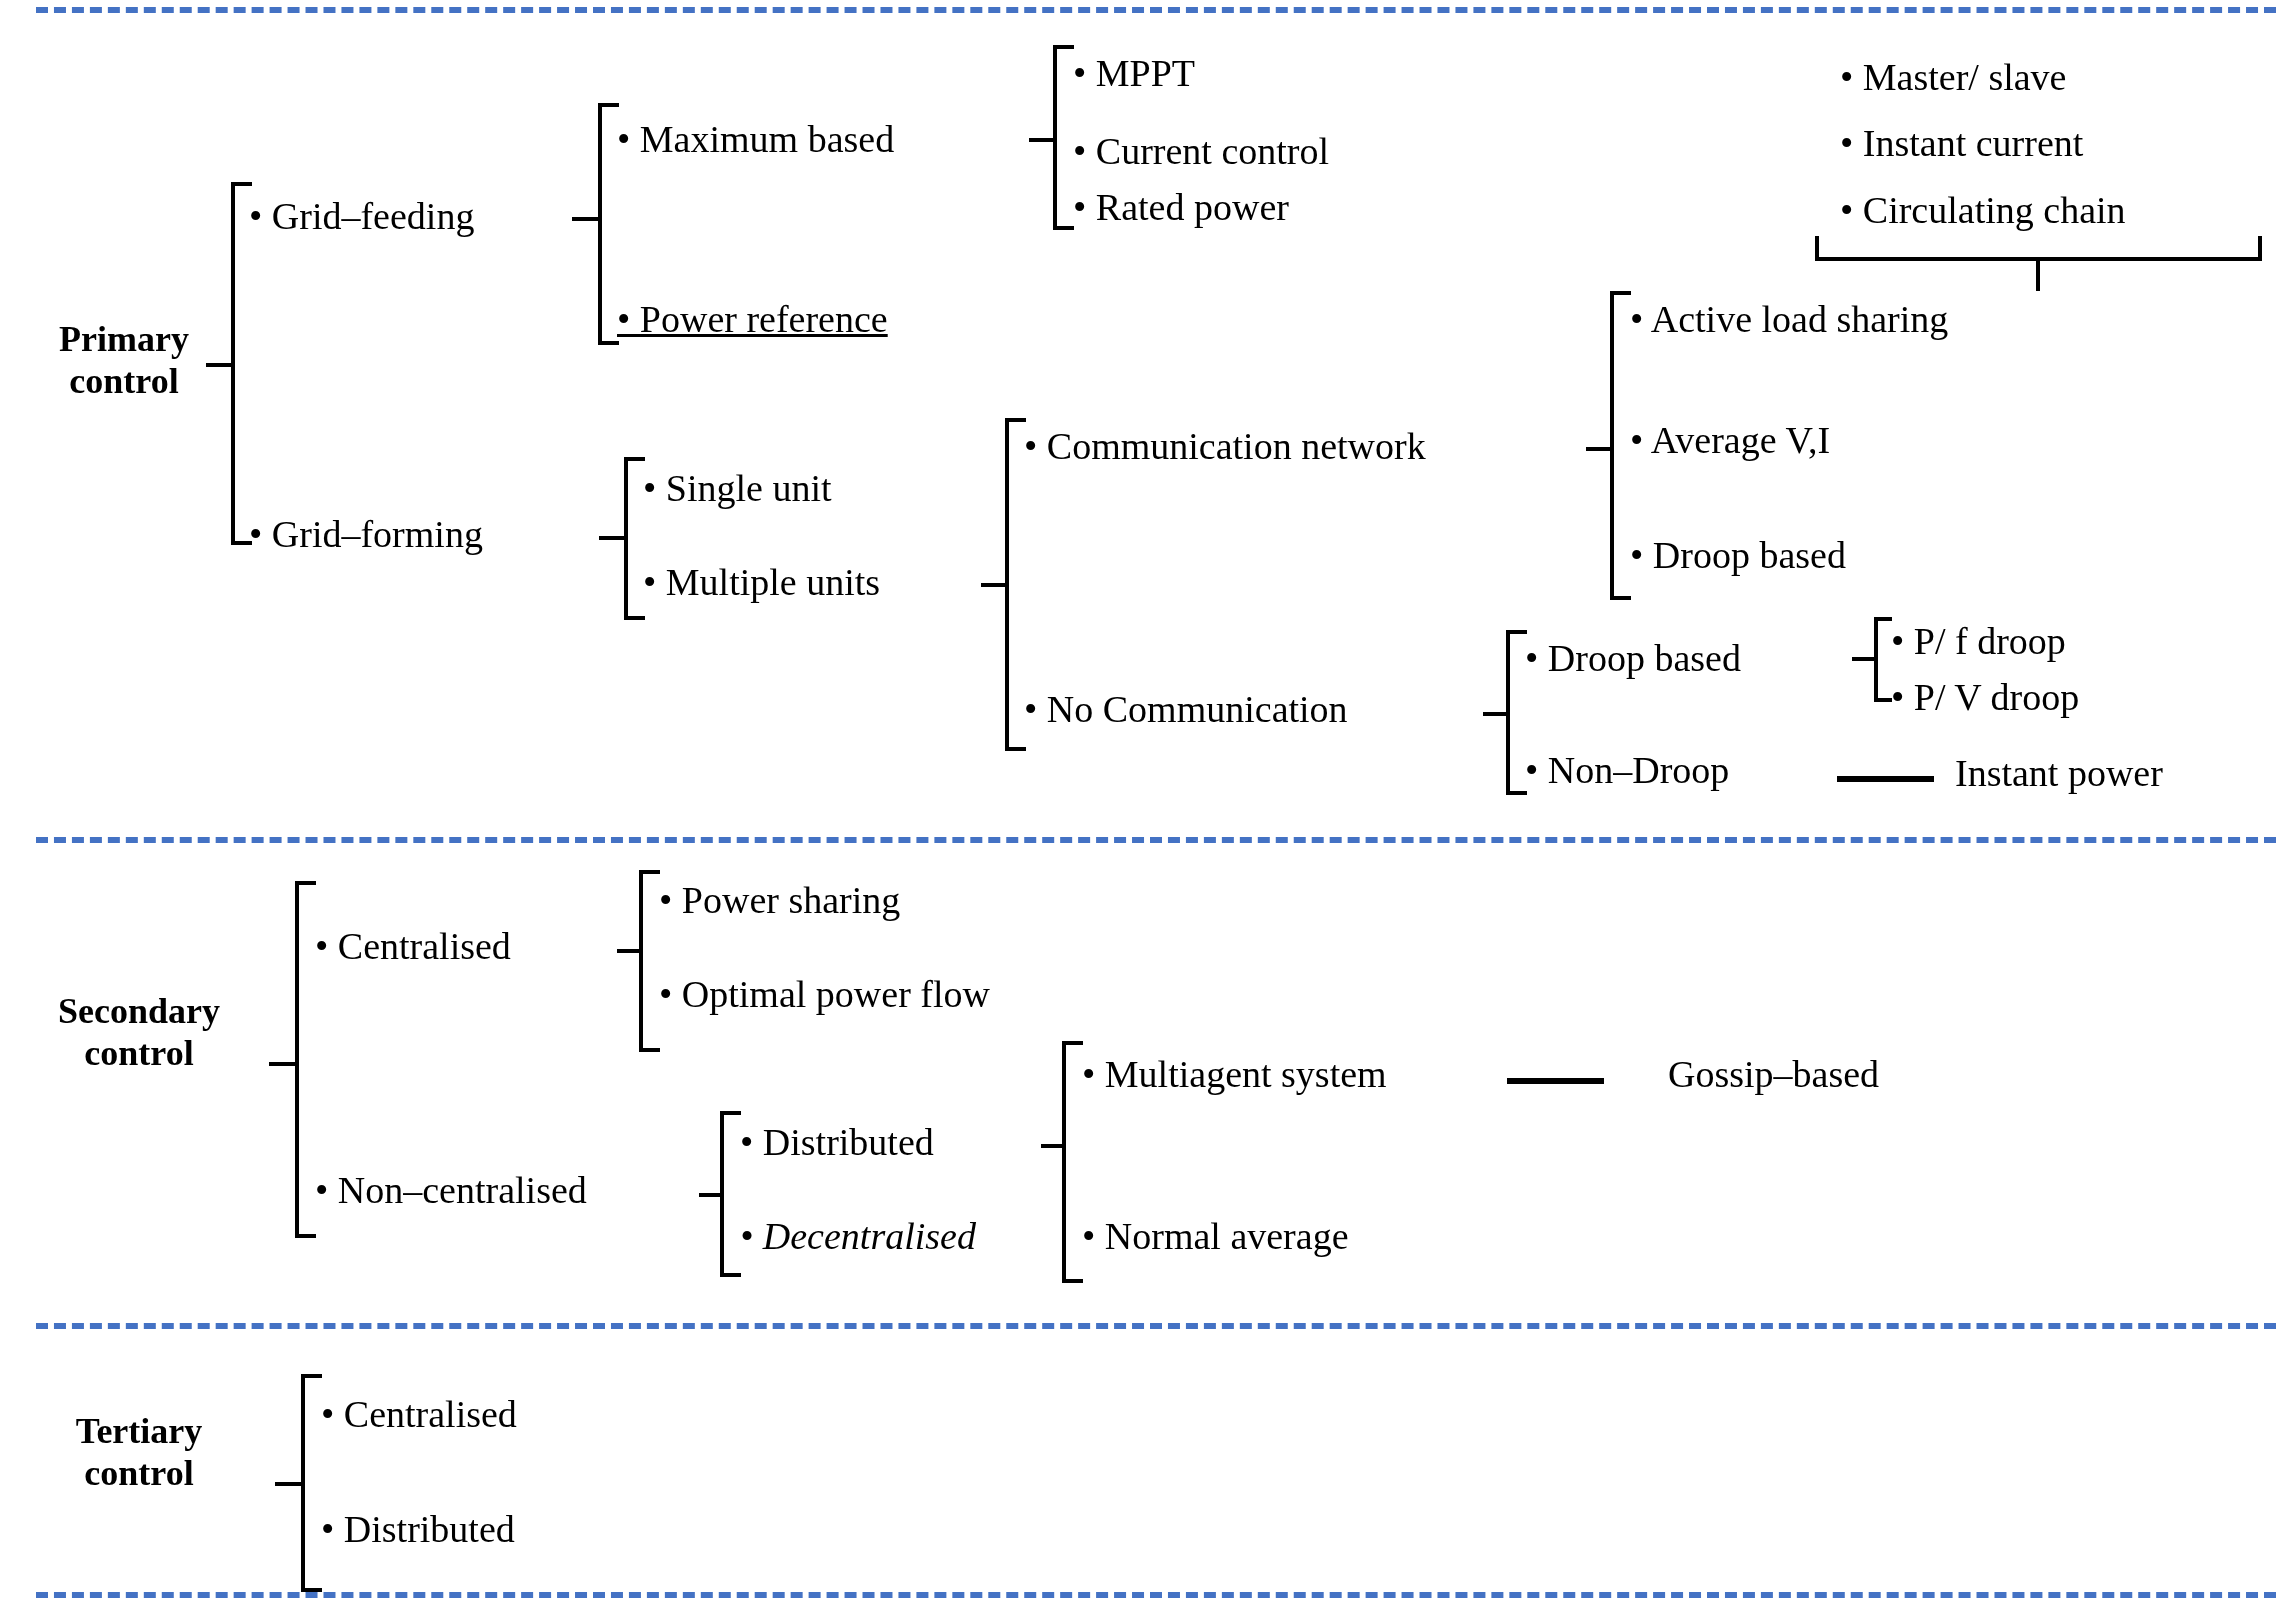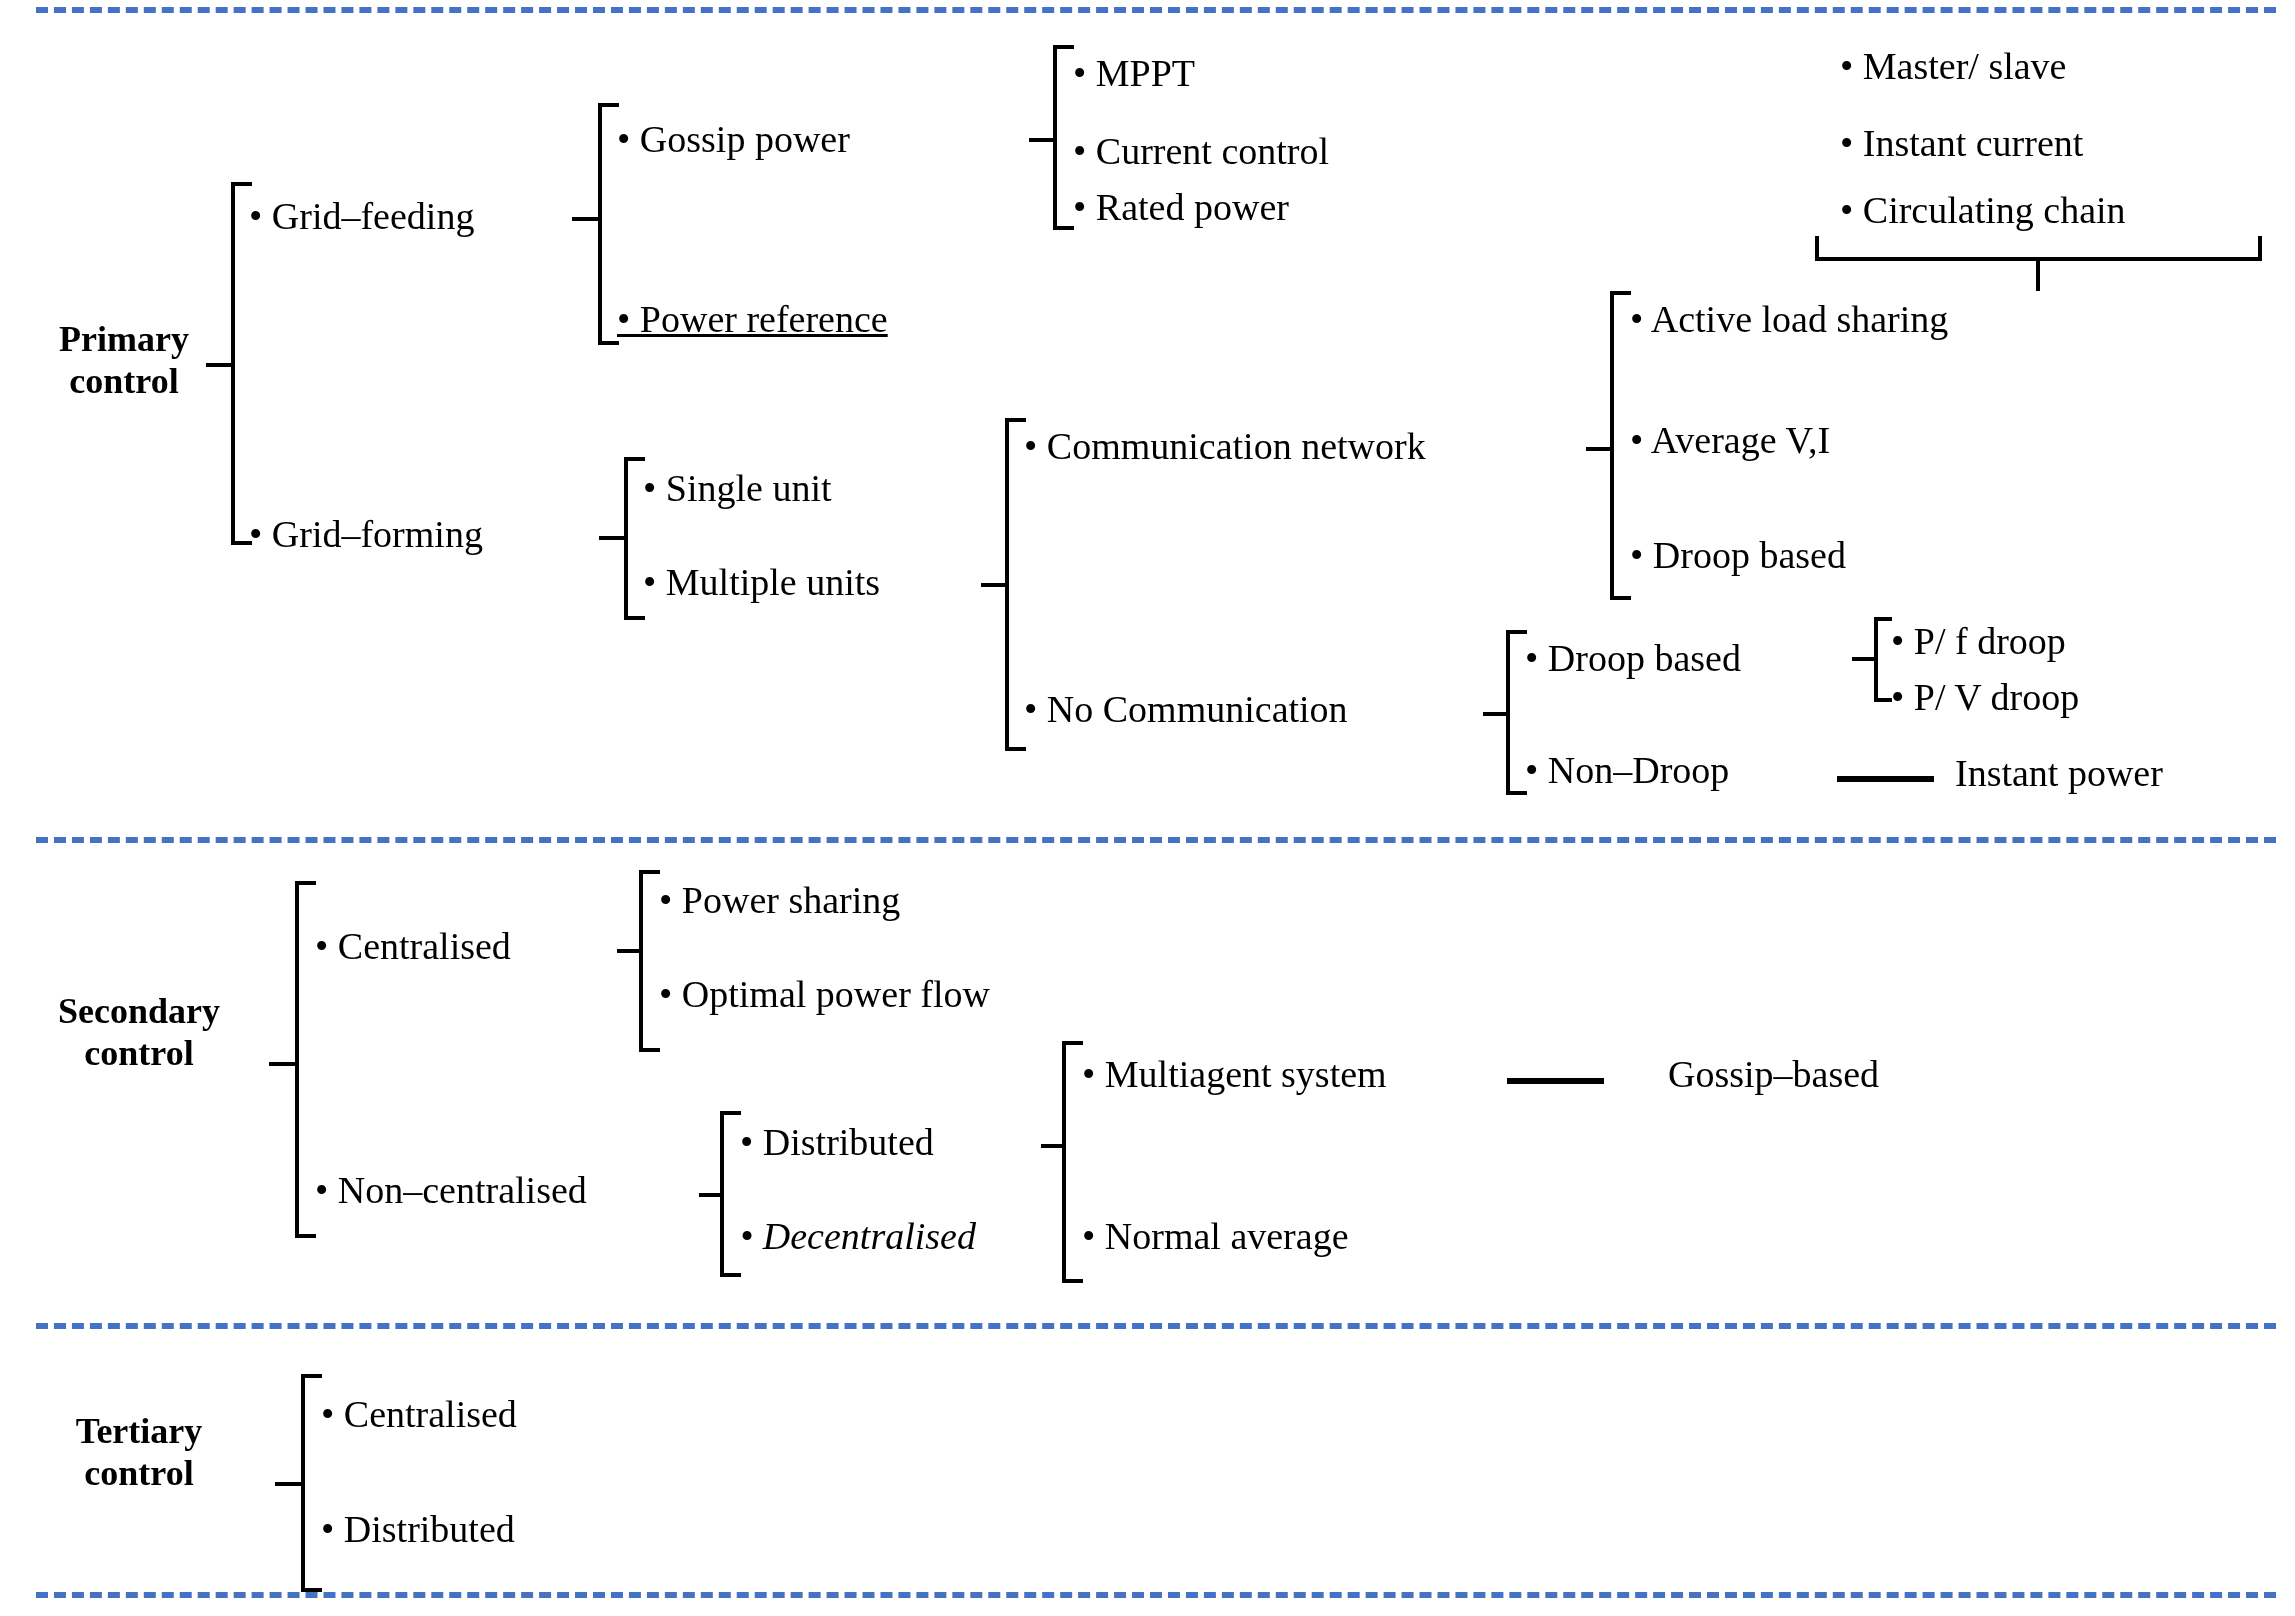--- a/index.html
+++ b/index.html
@@ -90,31 +90,31 @@
 
   <div class="stem" style="left:206px;top:363px;width:27px;"></div>
   <div class="brk" style="left:231px;top:182px;width:20.6px;height:363px;"></div>
 
   <div class="node" style="left:249px;top:197px;">• Grid–feeding</div>
   <div class="node" style="left:249px;top:515px;">• Grid–forming</div>
 
   <div class="stem" style="left:572px;top:217px;width:27px;"></div>
   <div class="brk" style="left:598px;top:103px;width:20.6px;height:242px;"></div>
 
-  <div class="node" style="left:617px;top:120px;">• Gossip power</div>
+  <div class="node" style="left:617px;top:120px;">• Maximum based</div>
   <div class="node" style="left:617px;top:300px;text-decoration:underline;">• Power reference</div>
 
   <div class="stem" style="left:1029px;top:138px;width:25.4px;"></div>
   <div class="brk" style="left:1053px;top:45px;width:20.6px;height:185px;"></div>
 
   <div class="node" style="left:1073px;top:54px;">• MPPT</div>
   <div class="node" style="left:1073px;top:132px;">• Current control</div>
   <div class="node" style="left:1073px;top:188px;">• Rated power</div>
 
-  <div class="node" style="left:1840px;top:47px;">• Master/ slave</div>
+  <div class="node" style="left:1840px;top:58px;">• Master/ slave</div>
   <div class="node" style="left:1840px;top:124px;">• Instant current</div>
   <div class="node" style="left:1840px;top:191px;">• Circulating chain</div>
 
   <div class="hbrk" style="left:1815px;top:236px;width:447px;height:25.4px;"></div>
   <div class="hstem" style="left:2036px;top:259px;height:31.5px;"></div>
 
   <div class="stem" style="left:599px;top:536px;width:25.4px;"></div>
   <div class="brk" style="left:624px;top:457px;width:20.6px;height:163px;"></div>
 
   <div class="node" style="left:643px;top:469px;">• Single unit</div>

